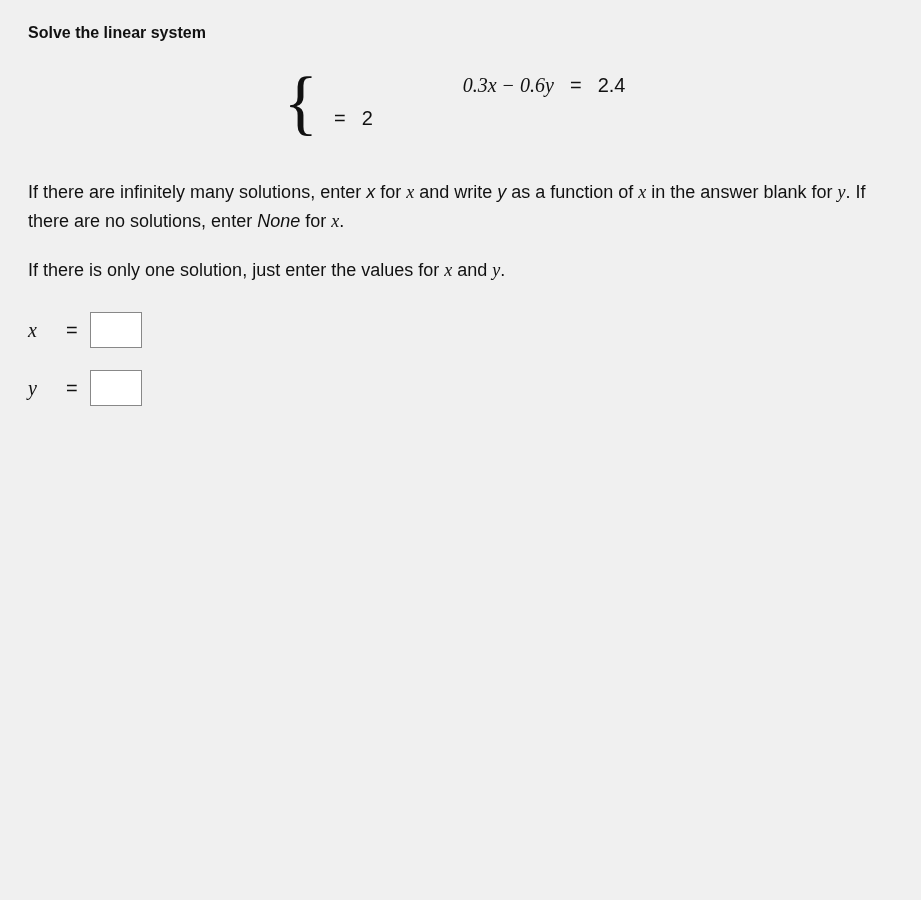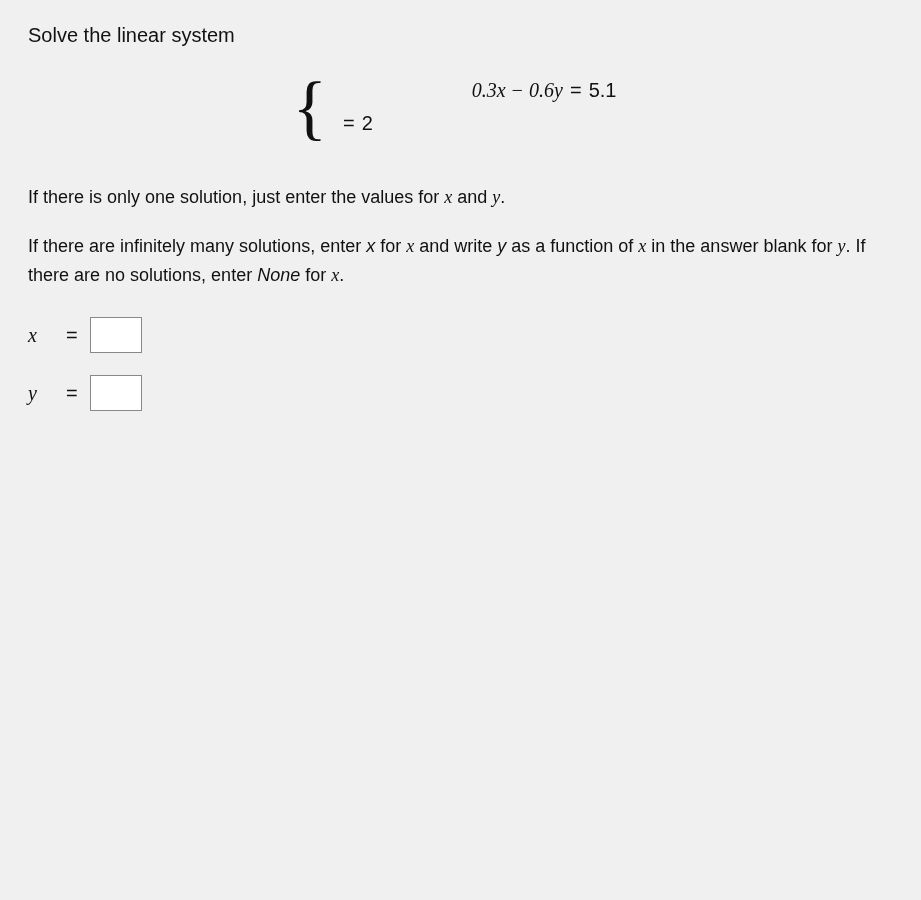--- a/index.html
+++ b/index.html
@@ -12,22 +12,22 @@
       background-color: #f0f0f0;
       font-family: Arial, sans-serif;
       font-size: 18px;
       color: #111;
       padding: 24px 28px;
       width: 921px;
       min-height: 900px;
     }
 
     .title {
-      font-size: 20px;
-      font-weight: normal;
+      font-size: 16px;
+      font-weight: bold;
       margin-bottom: 24px;
     }
 
     .system-container {
       display: flex;
       justify-content: center;
       align-items: center;
       margin-bottom: 40px;
     }
 
@@ -48,21 +48,21 @@
 
     .equations {
       display: flex;
       flex-direction: column;
       gap: 10px;
     }
 
     .equation-row {
       display: flex;
       align-items: center;
-      gap: 7px;
+      gap: 16px;
       font-size: 20px;
       font-style: italic;
     }
 
     .eq-left {
       min-width: 220px;
       text-align: right;
       font-family: Georgia, 'Times New Roman', serif;
       font-style: italic;
     }
@@ -132,40 +132,40 @@
 <h1 class="title">Solve the linear system</h1>
 
 <div class="system-container">
   <div class="brace-wrapper">
     <span class="big-brace">{</span>
     <div class="equations">
 
       <div class="equation-row">
         <span class="eq-left math">0.3<i>x</i> − 0.6<i>y</i></span>
         <span class="eq-equals">=</span>
-        <span class="eq-right">5.1</span>
+        <span class="eq-right">2.4</span>
       </div>
 
       <div class="equation-row">
         <span class="eq-equals">=</span>
         <span class="eq-right">2</span>
       </div>
     </div>
   </div>
 </div>
 
 <div class="instructions">
   <p>
-    If there is only one solution, just enter the values for <span class="math">x</span>
-    and <span class="math">y</span>.
-  </p>
-  <p>
     If there are infinitely many solutions, enter <i>x</i> for <span class="math">x</span> and
     write <i>y</i> as a function of <span class="math">x</span> in the answer blank for <span class="math">y</span>. If
     there are no solutions, enter <i>None</i> for <span class="math">x</span>.
+  </p>
+  <p>
+    If there is only one solution, just enter the values for <span class="math">x</span>
+    and <span class="math">y</span>.
   </p>
 </div>
 
 <div class="answer-row">
   <span class="var-label"><i>x</i></span>
   <span class="equals-sign">=</span>
   <input type="text" class="answer-input" value="" placeholder="" style="">
 </div>
 
 <div class="answer-row">

